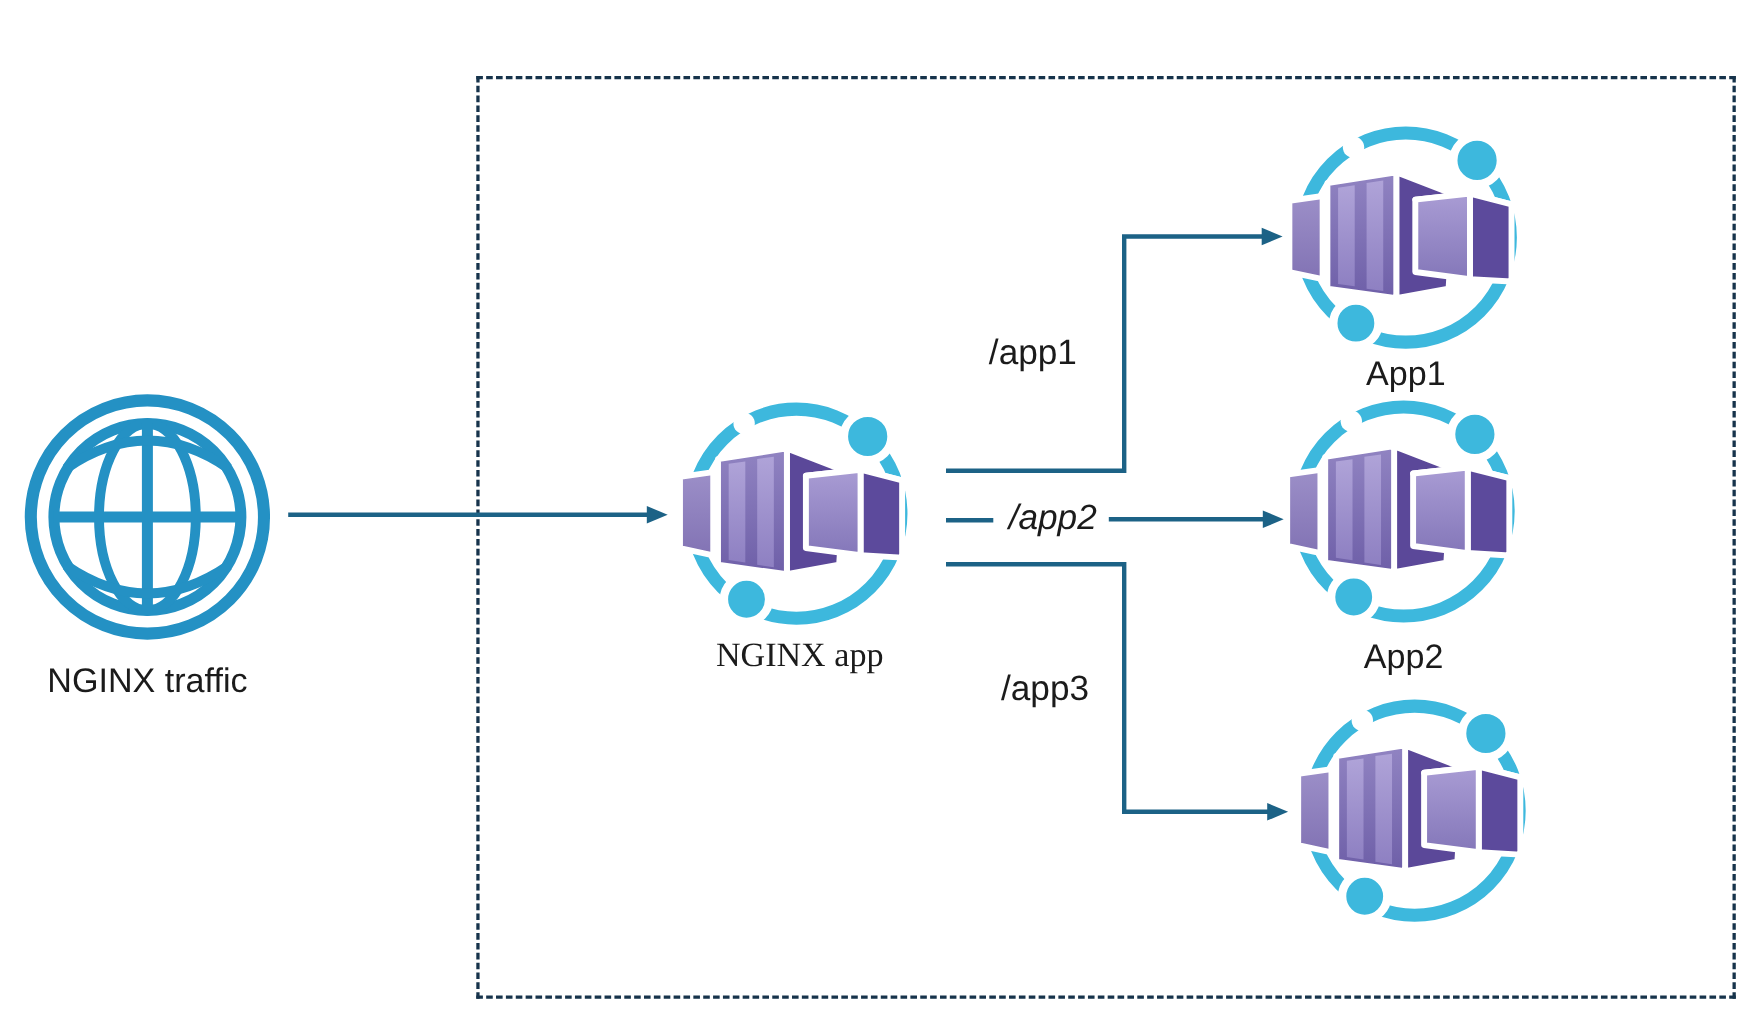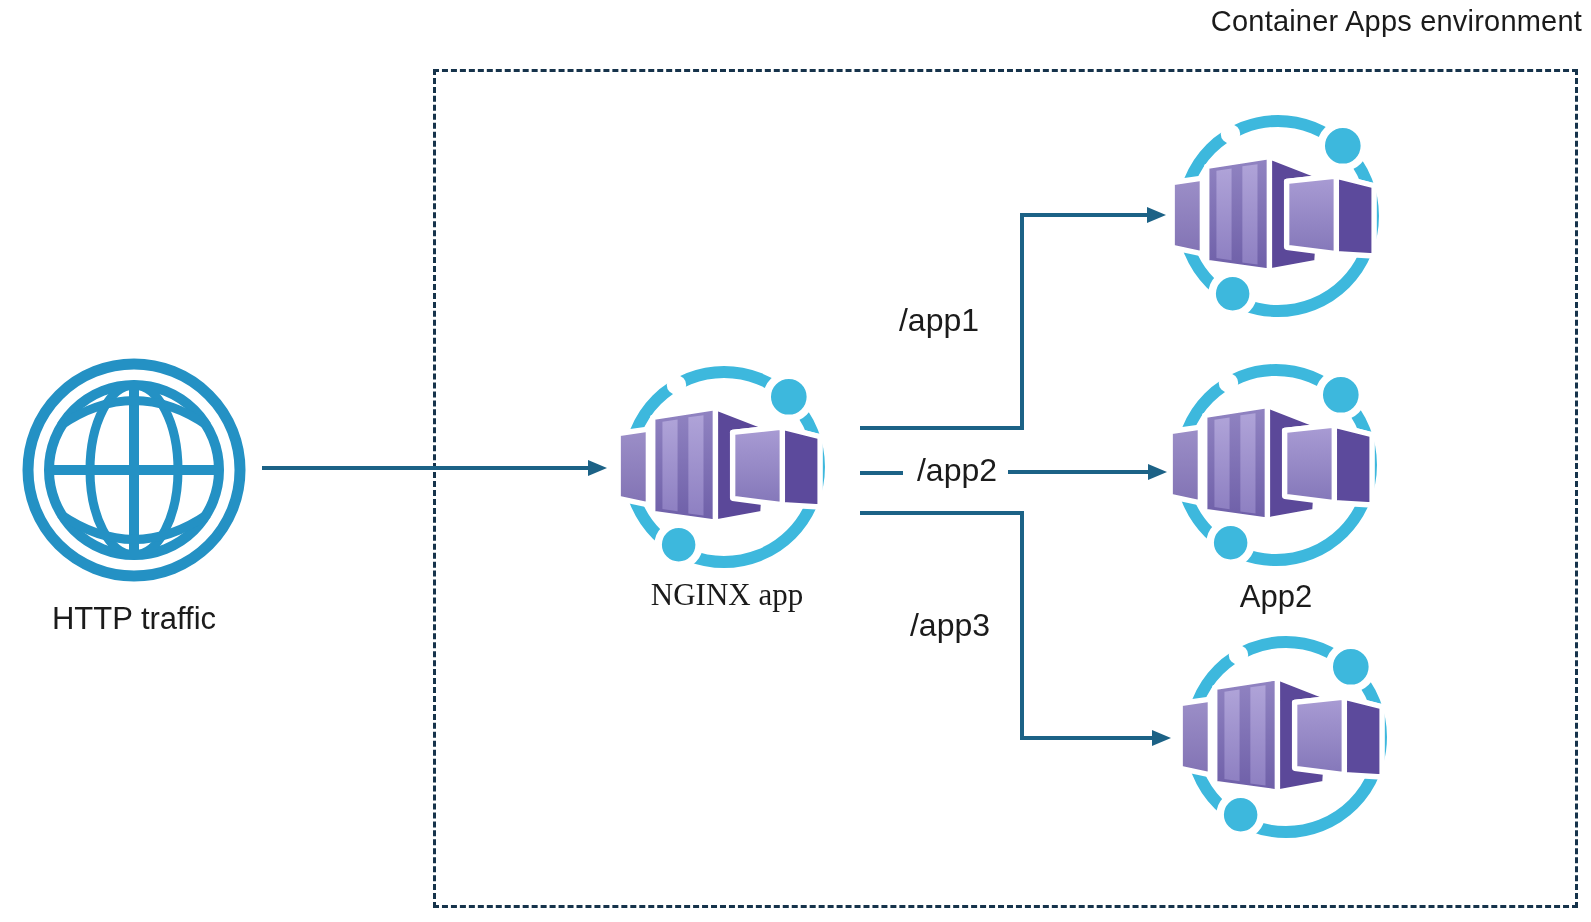--- a/index.html
+++ b/index.html
@@ -111,21 +111,20 @@
         <ellipse cx="120" cy="120" rx="44" ry="85" fill="none" stroke="#2491C4" stroke-width="9"></ellipse>
         <line x1="120" y1="35" x2="120" y2="205" stroke="#2491C4" stroke-width="10"></line>
         <line x1="35" y1="120" x2="205" y2="120" stroke="#2491C4" stroke-width="10"></line>
         <path d="M 46 76 Q 120 25 194 76" fill="none" stroke="#2491C4" stroke-width="9"></path>
         <path d="M 46 164 Q 120 215 194 164" fill="none" stroke="#2491C4" stroke-width="9"></path>
       </g>
     </defs>
   </svg>
 
   <div class="env-box"></div>
-  <div class="env-title">Container Apps environment</div>
 
   <svg class="arrow-layer" viewBox="0 0 1591 922">
     <g>
       <path class="arrow-line" d="M 262 468 H 590"></path>
       <polygon class="arrow-head" points="607,468 588,460 588,476"></polygon>
     </g>
     <g>
       <path class="arrow-line" d="M 860 428 H 1022 V 215 H 1149"></path>
       <polygon class="arrow-head" points="1166,215 1147,207 1147,223"></polygon>
     </g>
@@ -138,45 +137,46 @@
       <path class="arrow-line" d="M 860 513 H 1022 V 738 H 1154"></path>
       <polygon class="arrow-head" points="1171,738 1152,730 1152,746"></polygon>
     </g>
   </svg>
 
   <div class="node-icon" style="left:14px; top:350px; width:240px; height:240px;">
     <svg viewBox="0 0 240 240">
         <use href="#globe-sym"></use>
       </svg>
   </div>
-  <div class="node-label" style="left:14px; top:601px; width:240px;">HTTP traffic</div>
+  <div class="node-label" style="left:14px; top:601px; width:240px;">NGINX traffic</div>
 
   <div class="node-icon" style="left:616px; top:359px; width:216px; height:216px;">
     <svg viewBox="0 0 200 200">
         <use href="#ca-icon"></use>
       </svg>
   </div>
   <div class="node-label" style="left:619px; top:577px; width:216px;font-family:Liberation Serif, serif;">NGINX app</div>
 
   <div class="node-icon" style="left:1170px; top:108px; width:216px; height:216px;">
     <svg viewBox="0 0 200 200">
         <use href="#ca-icon"></use>
       </svg>
   </div>
+  <div class="node-label" style="left:1170px; top:322px; width:216px;">App1</div>
 
   <div class="node-icon" style="left:1168px; top:357px; width:216px; height:216px;">
     <svg viewBox="0 0 200 200">
         <use href="#ca-icon"></use>
       </svg>
   </div>
   <div class="node-label" style="left:1168px; top:579px; width:216px;">App2</div>
 
   <div class="node-icon" style="left:1178px; top:629px; width:216px; height:216px;">
     <svg viewBox="0 0 200 200">
         <use href="#ca-icon"></use>
       </svg>
   </div>
 
   <div class="route-label" style="left:869px; top:302px;">/app1</div>
-  <div class="route-label" style="left:887px; top:452px;">/app2</div>
+  <div class="route-label" style="left:887px; top:452px;font-style:italic;">/app2</div>
   <div class="route-label" style="left:880px; top:607px;">/app3</div>
 
 </div>
 
 </body></html>

